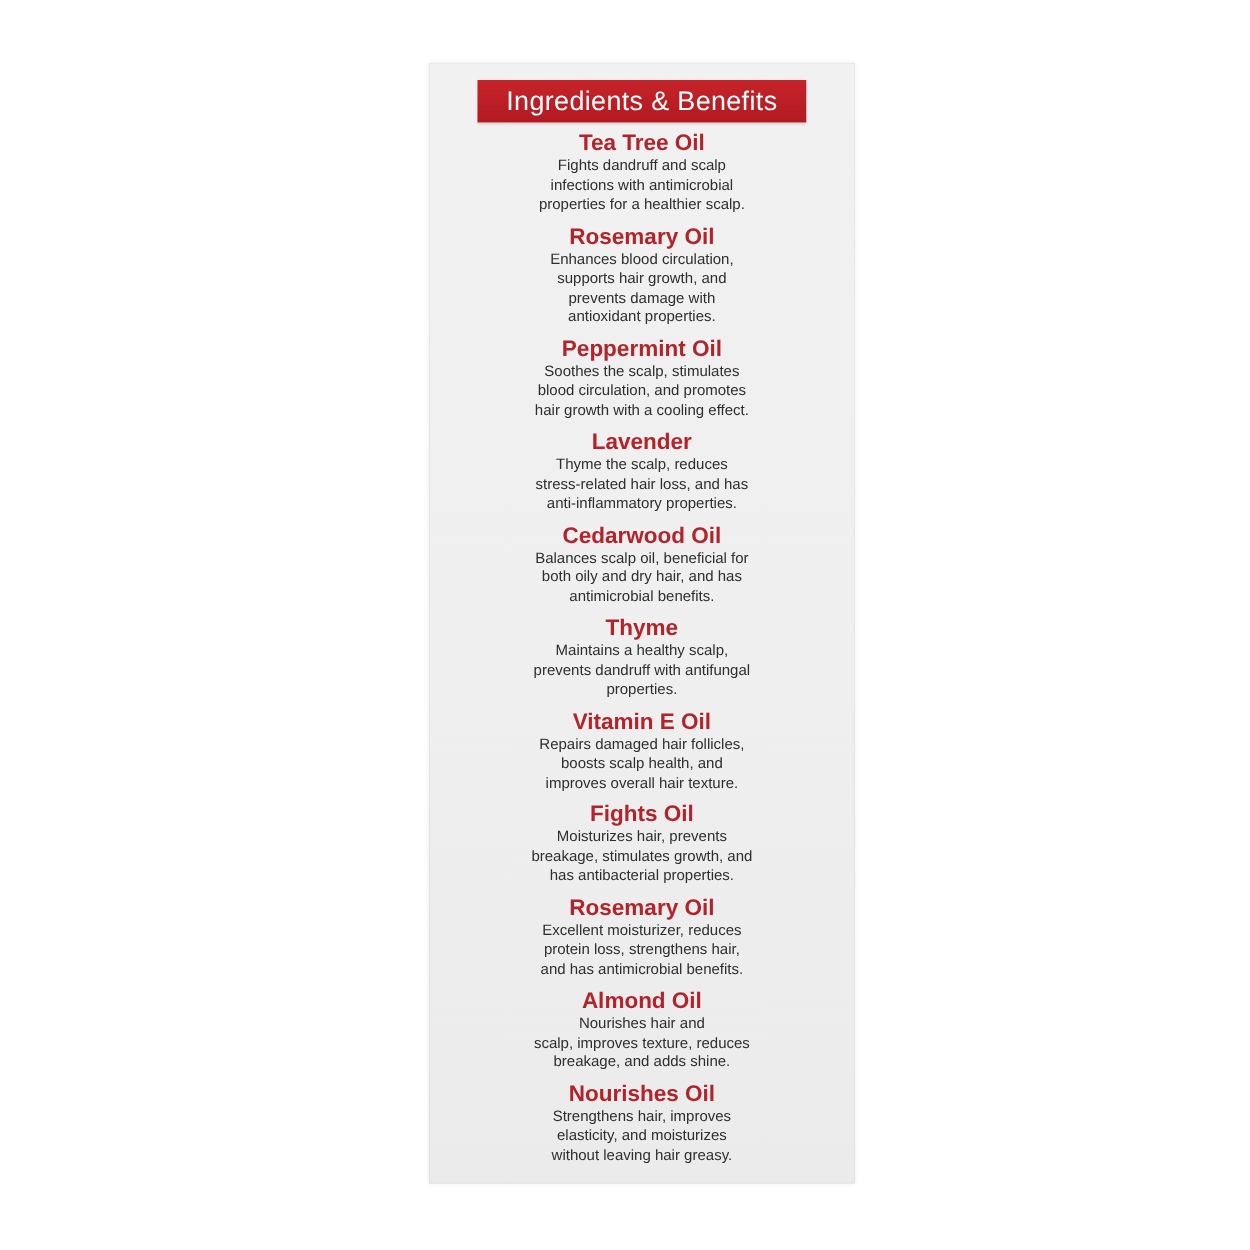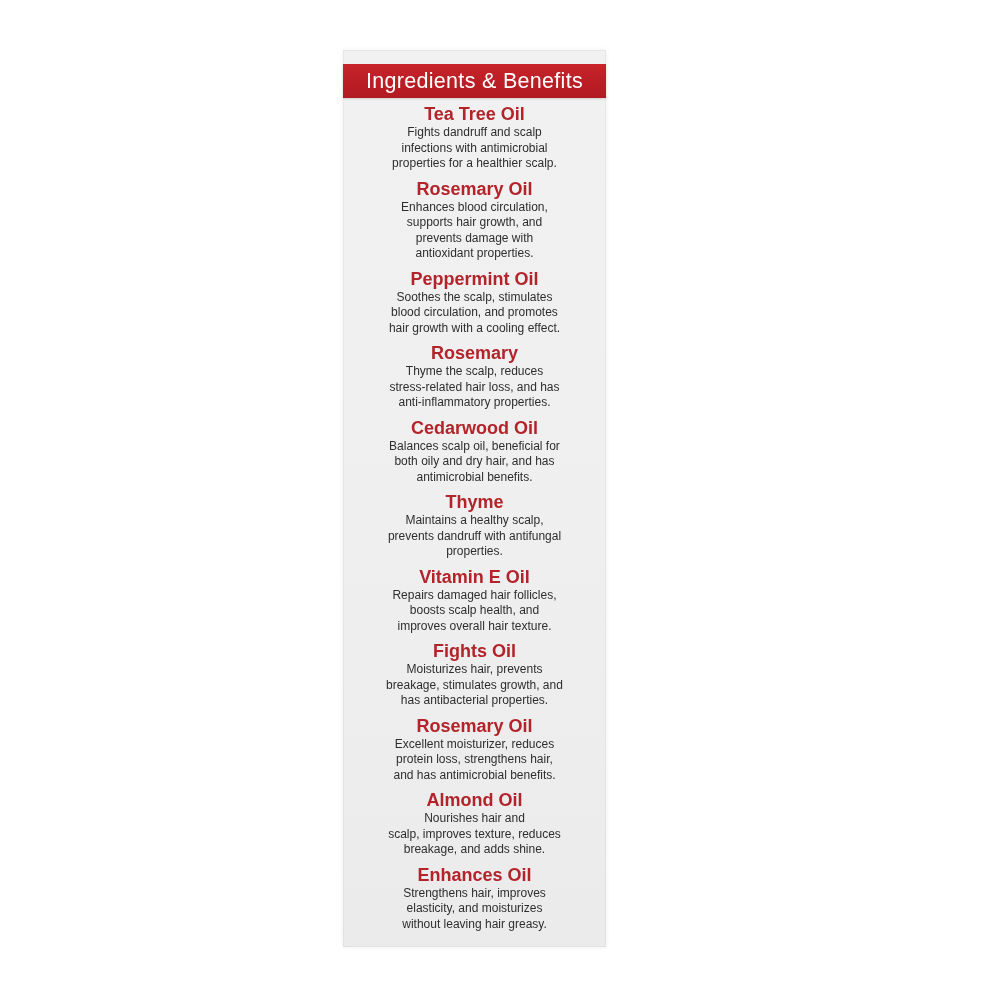--- a/index.html
+++ b/index.html
@@ -8,21 +8,21 @@
     width: 1000px;
     height: 1000px;
     background: var(--page-bg, #ffffff);
     font-family: "Liberation Sans", sans-serif;
     overflow: hidden;
   }
   .label-panel {
     position: absolute;
     left: 343px;
     top: 50px;
-    width: 263px;
+    width: 341px;
     height: 897px;
     background: linear-gradient(180deg, #f1f1f2 0%, var(--panel-bg, #efeff0) 55%, #ebebec 100%);
     box-shadow: 0 0 5px rgba(0,0,0,0.07), inset 0 0 0 1px rgba(0,0,0,0.04);
     text-align: center;
   }
   .banner {
     margin: 14px auto 0 auto;
     width: 263px;
     height: 34px;
     background: linear-gradient(180deg, #c7232a 0%, var(--banner-bg, #bd1f26) 45%, #b21a21 100%);
@@ -79,21 +79,21 @@
   </div>
 
   <div class="section">
     <h3 class="sec-title">Peppermint Oil</h3>
     <p class="sec-benefit">Soothes the scalp, stimulates
 blood circulation, and promotes
 hair growth with a cooling effect.</p>
   </div>
 
   <div class="section">
-    <h3 class="sec-title">Rosemary</h3>
+    <h3 class="sec-title">Lavender</h3>
     <p class="sec-benefit">Thyme the scalp, reduces
 stress-related hair loss, and has
 anti-inflammatory properties.</p>
   </div>
 
   <div class="section">
     <h3 class="sec-title">Cedarwood Oil</h3>
     <p class="sec-benefit">Balances scalp oil, beneficial for
 both oily and dry hair, and has
 antimicrobial benefits.</p>
@@ -128,19 +128,19 @@
   </div>
 
   <div class="section">
     <h3 class="sec-title">Almond Oil</h3>
     <p class="sec-benefit">Nourishes hair and
 scalp, improves texture, reduces
 breakage, and adds shine.</p>
   </div>
 
   <div class="section">
-    <h3 class="sec-title">Enhances Oil</h3>
+    <h3 class="sec-title">Nourishes Oil</h3>
     <p class="sec-benefit">Strengthens hair, improves
 elasticity, and moisturizes
 without leaving hair greasy.</p>
   </div>
 </div>
 </div>
 
 </body></html>

